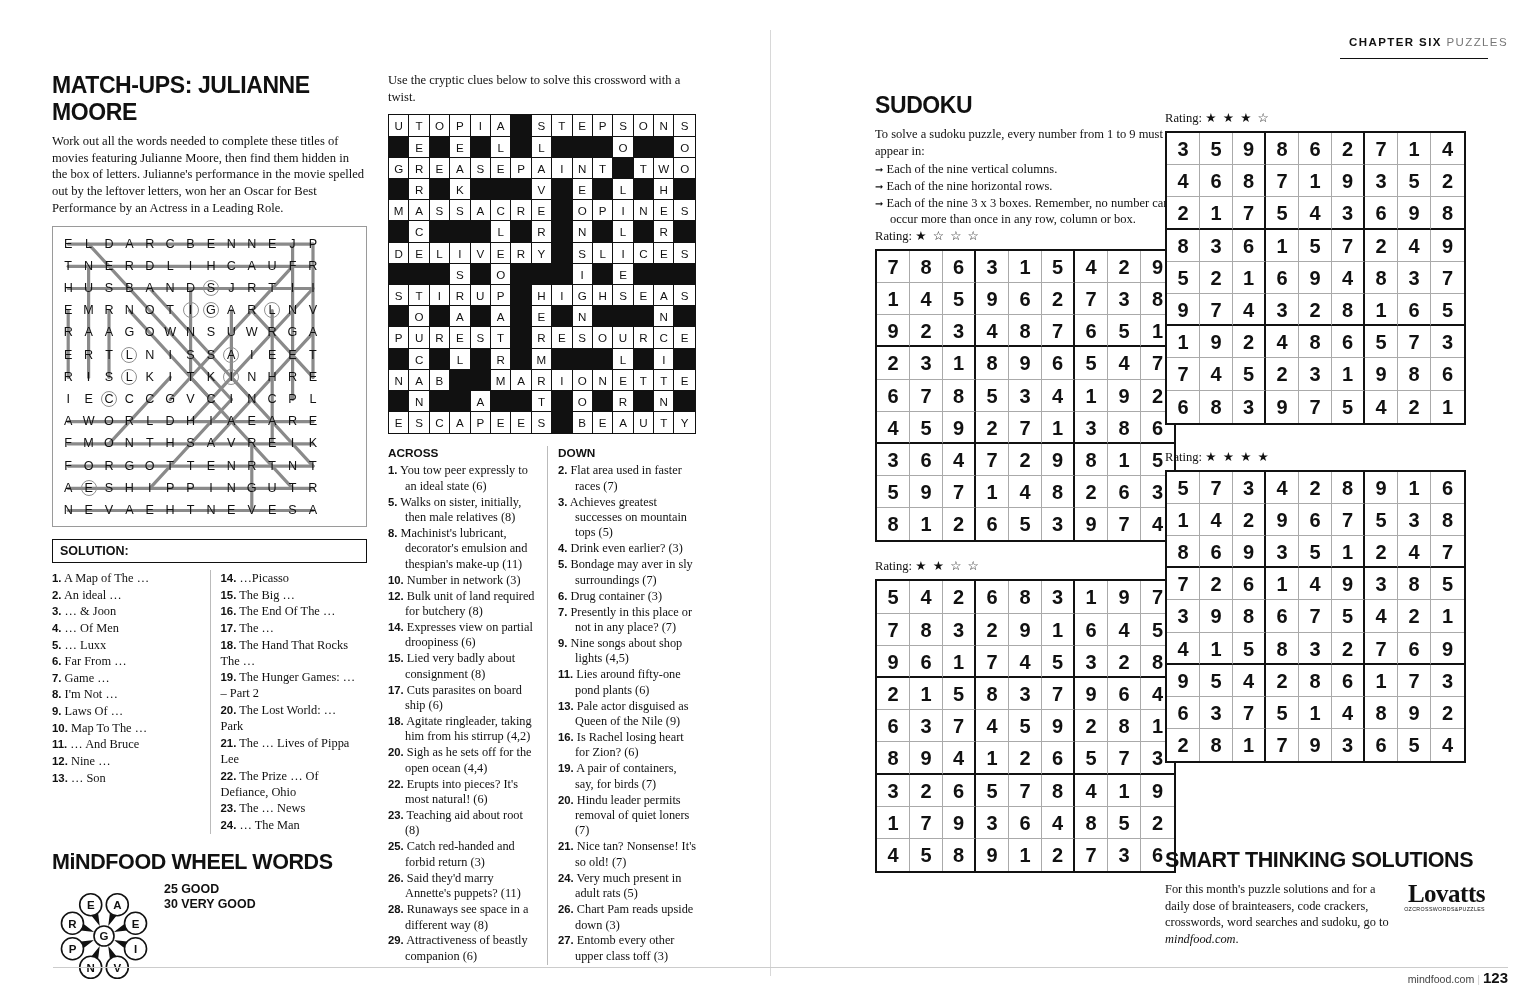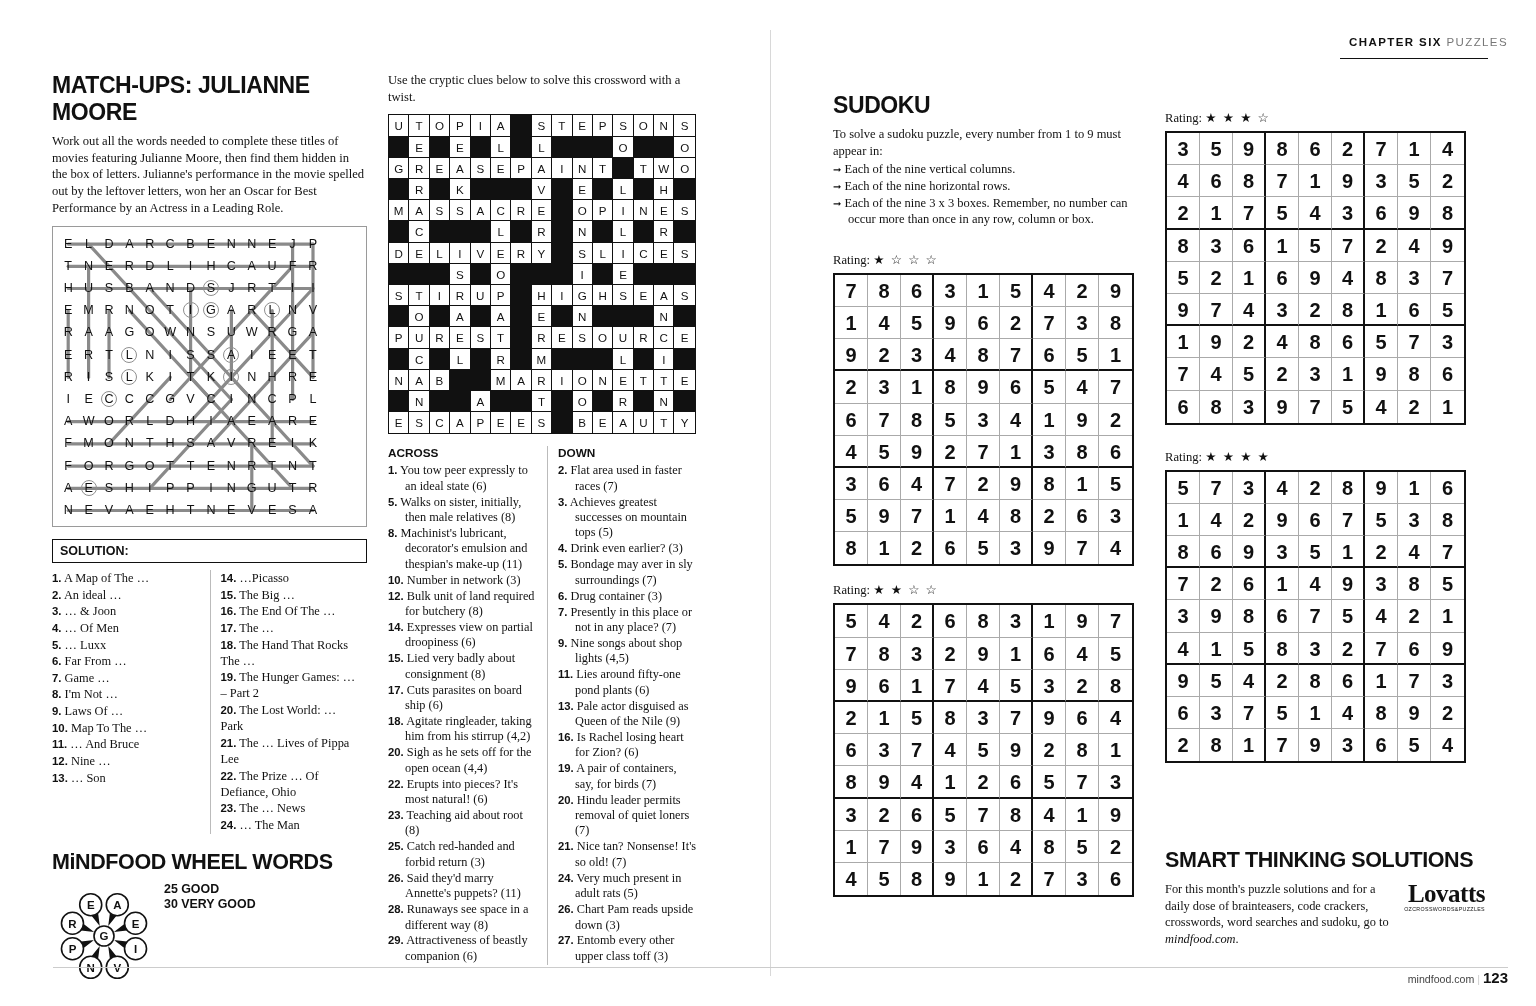--- a/index.html
+++ b/index.html
@@ -88,21 +88,21 @@
 
   .clue-cols { display:flex; margin-top:12px; }
   .clue-col { width:50%; padding-right:8px; }
   .clue-col.right { border-left:1px solid #bbb; padding-left:10px; }
   .clue-head { font-family:"Liberation Sans", sans-serif; font-weight:bold; font-size:11.8px; margin-bottom:3px; }
   .clue { font-size:12.3px; line-height:1.255; margin-bottom:0.5px;
           padding-left:17px; text-indent:-17px; }
   .clue b { font-family:"Liberation Sans", sans-serif; font-size:11.3px; }
 
   
-  #sud-left  { position:absolute; left:833px; top:92px; width:310px; }
+  #sud-left  { position:absolute; left:875px; top:92px; width:310px; }
   #sud-right { position:absolute; left:1165px; top:110px; width:315px; }
 
   .rating { font-size:12.6px; margin:0 0 5px 0; }
   .rating .stars { font-size:12.6px; letter-spacing:1.5px; }
 
   .sud { border:2.2px solid #111; display:inline-block; background:#fff; }
   .sud-row { display:flex; }
   .sud-cell {
     width:33px; height:32.2px; line-height:32.2px; text-align:center;
     font-family:"Liberation Sans", sans-serif; font-weight:bold; font-size:20px;
@@ -750,21 +750,21 @@
   <div id="sud-left">
     <h1 class="sec">SUDOKU</h1>
     <div class="sudlist">
       <div>To solve a sudoku puzzle, every number from 1 to 9 must appear in:</div>
       <ul id="sud-rules">
           <li><span class="arr">➞</span> <span>Each of the nine vertical columns.</span></li>
           <li><span class="arr">➞</span> <span>Each of the nine horizontal rows.</span></li>
           <li><span class="arr">➞</span> <span>Each of the nine 3 x 3 boxes. Remember, no number can occur more than once in any row, column or box.</span></li>
         </ul>
     </div>
-    <div id="sud-slot-0" style="margin-top:24px"><div class="rating"><span>Rating:</span> <span class="stars">★ ☆ ☆ ☆</span></div><div class="sud"><div class="sud-row r0">
+    <div id="sud-slot-0" style="margin-top:0"><div class="rating"><span>Rating:</span> <span class="stars">★ ☆ ☆ ☆</span></div><div class="sud"><div class="sud-row r0">
             <div class="sud-cell c0">7</div>
             <div class="sud-cell c1">8</div>
             <div class="sud-cell c2">6</div>
             <div class="sud-cell c3">3</div>
             <div class="sud-cell c4">1</div>
             <div class="sud-cell c5">5</div>
             <div class="sud-cell c6">4</div>
             <div class="sud-cell c7">2</div>
             <div class="sud-cell c8">9</div>
           </div><div class="sud-row r1">

